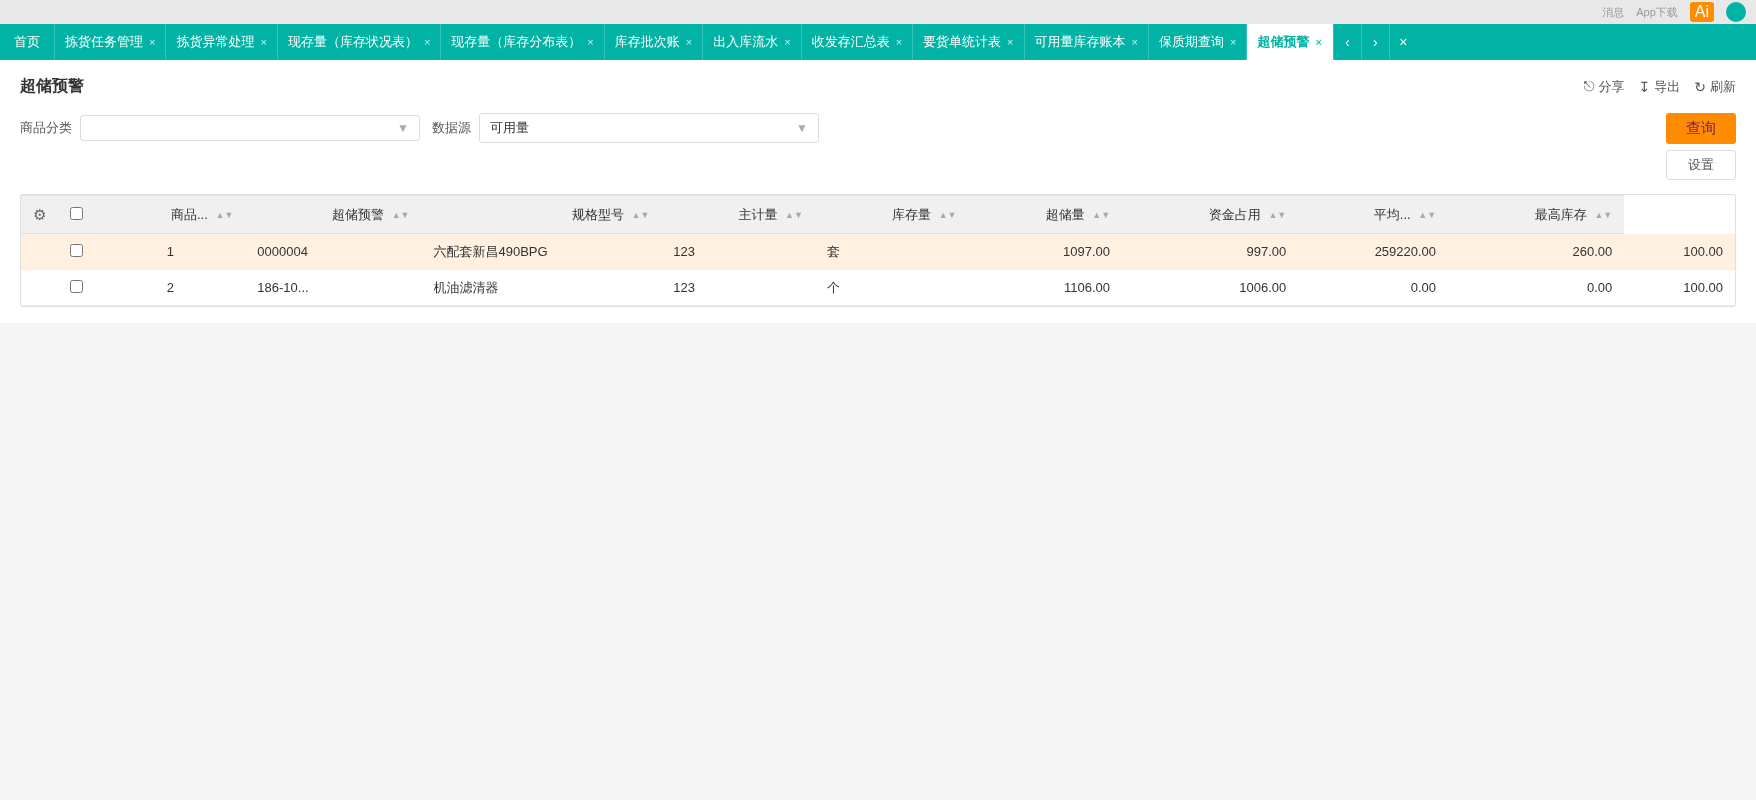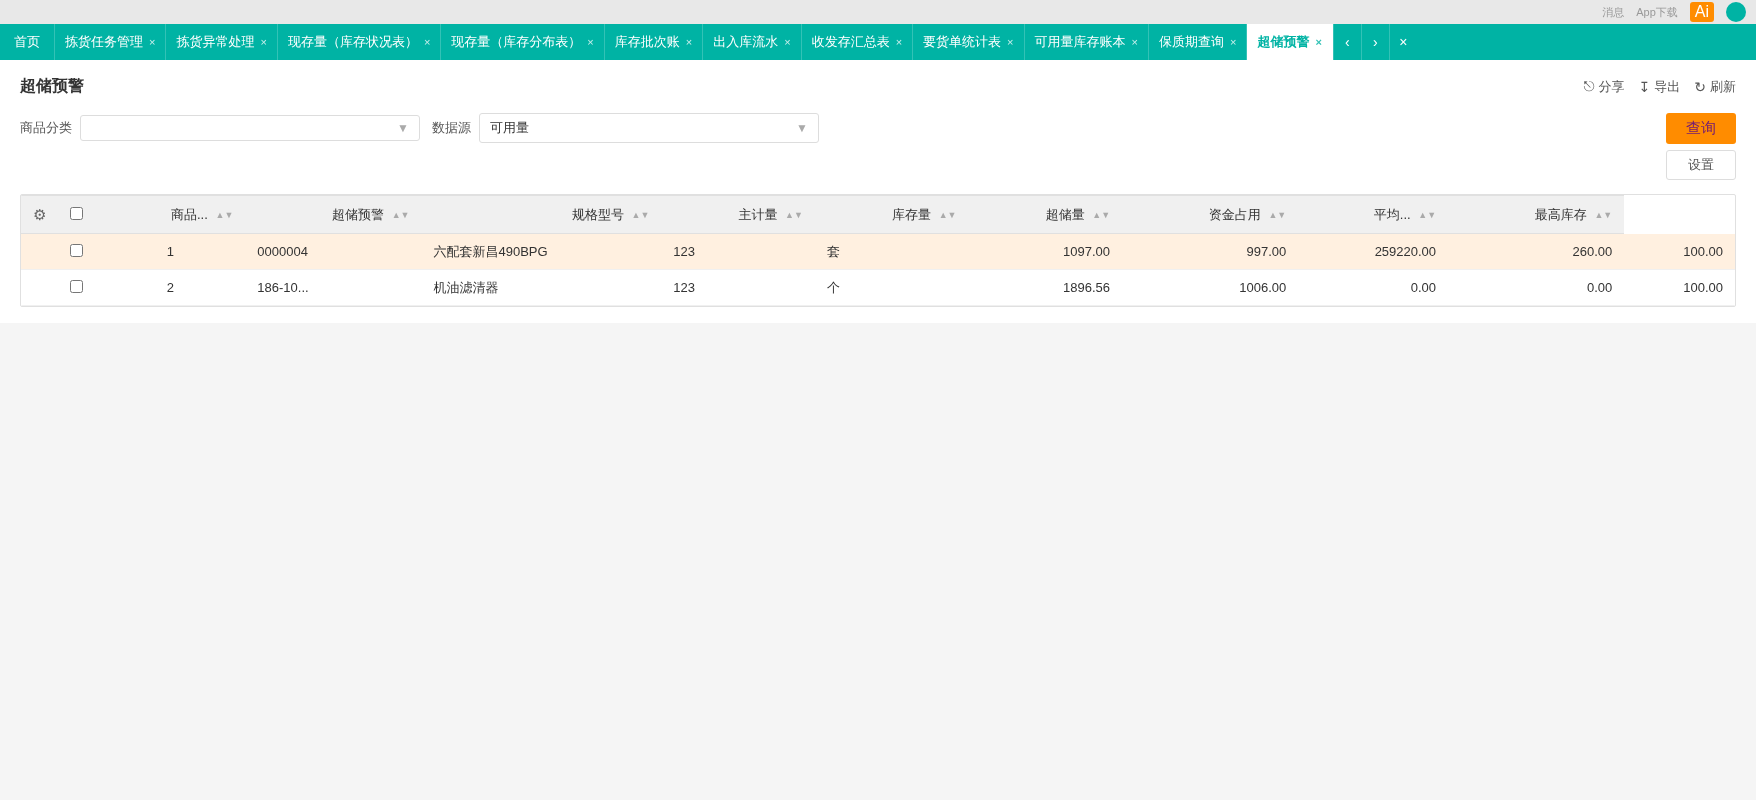--- a/index.html
+++ b/index.html
@@ -392,21 +392,21 @@
           <tr style="background: rgb(255, 255, 255);">
     <td class="settings-cell"></td>
     <td class="checkbox-cell">
       <input type="checkbox" style="">
     </td>
     <td class="row-num">2</td>
     <td>186-10...</td>
     <td>机油滤清器</td>
     <td>123</td>
     <td>个</td>
-    <td class="number">1896.56</td>
+    <td class="number">1106.00</td>
     <td class="number">1006.00</td>
     <td class="number">0.00</td>
     <td class="number">0.00</td>
     <td class="number">100.00</td>
   </tr>
         </tbody>
     </table>
   </div>
 
 </div>

